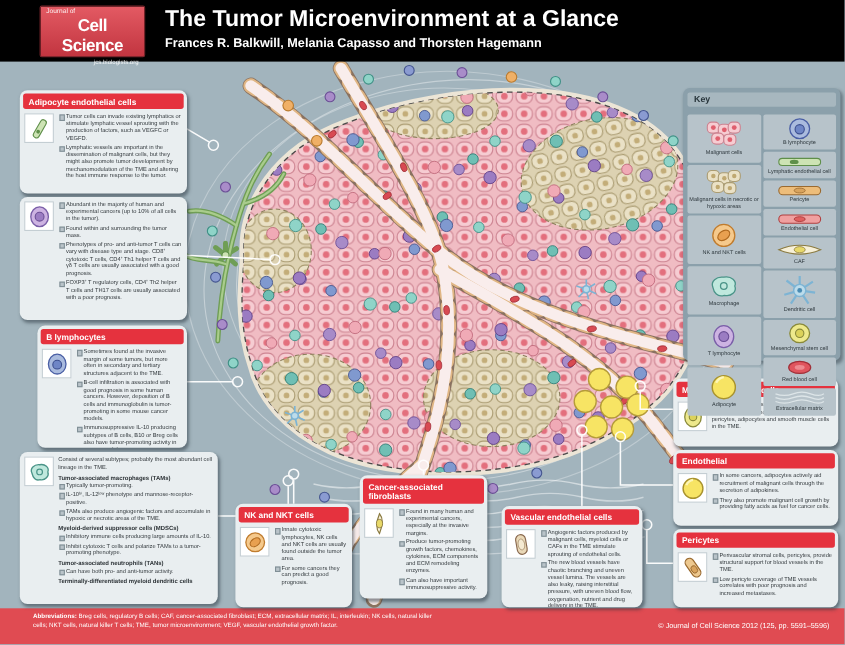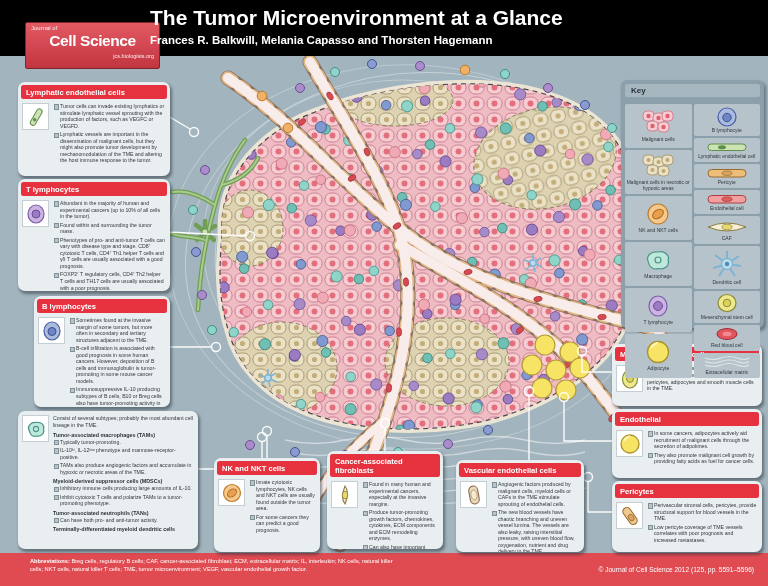--- a/index.html
+++ b/index.html
@@ -2,23 +2,23 @@
 <html><head>
 <meta charset="utf-8">
 <style>
   * { box-sizing: border-box; margin: 0; padding: 0; }
   html,body { width:768px; height:586px; overflow:hidden; }
   body { font-family:"Liberation Sans", sans-serif; background:#a2b4bd; position:relative; }
   #poster { position:absolute; inset:0; width:768px; height:586px; background:#a2b4bd; overflow:hidden; }
 
   
   .header { position:absolute; top:0; left:0; right:0; height:56px; background:#000; z-index:5; }
-  .logo { position:absolute; left:25px; top:5px; width:135px; height:47px;
+  .logo { position:absolute; left:36px; top:5px; width:96px; height:47px;
           background:linear-gradient(180deg,#e35a63,#c23540); border:1px solid #7e262d; border-radius:2px;
-          color:#fff; padding:2px 5px;margin-top:17px; }
+          color:#fff; padding:2px 5px; }
   .logo-top { font-size:6px; text-align:left; opacity:.9; }
   .logo-name { font-size:15.5px; font-weight:bold; letter-spacing:-0.4px; text-align:center; margin-top:1px; }
   .logo-url { font-size:5.5px; text-align:right; margin-top:3px; opacity:.9; }
   .header-title { position:absolute; left:150px; right:6px; top:6px; 
                   color:#fff; font-size:21px; font-weight:bold; }
   .header-authors { position:absolute; left:150px; right:6px; top:34px; text-align:left;
                     color:#fff; font-size:11.5px; font-weight:bold; }
 
   
   #scene { position:absolute; inset:0; z-index:1; }
@@ -402,41 +402,40 @@
     <div class="logo">
       <div class="logo-top">Journal of</div>
       <div class="logo-name">Cell Science</div>
       <div class="logo-url">jcs.biologists.org</div>
     </div>
     <div class="header-title">The Tumor Microenvironment at a Glance</div>
     <div class="header-authors">Frances R. Balkwill, Melania Capasso and Thorsten Hagemann</div>
   </div>
 
   <div class="infobox" style="left:18px;top:82px;width:152px;height:94px">
-    <div class="infobox-header">Lymphatic endothelial cells</div>
+    <div class="infobox-header">Adipocyte endothelial cells</div>
     <div class="infobox-body">
       <div class="icon-thumb">
         <svg width="22" height="22">
             <g transform="rotate(-60 11 11)">
               <rect x="2" y="8.5" width="18" height="5.5" rx="2.7" fill="#cde3b4" stroke="#5f8f4a"></rect>
               <circle cx="8" cy="11.2" r="1.7" fill="#5f8f4a"></circle>
             </g>
           </svg>
       </div>
       <div class="ib-text">
           <ul>
         <li>Tumor cells can invade existing lymphatics or stimulate lymphatic vessel sprouting with the production of factors, such as VEGFC or VEGFD.</li>
         <li>Lymphatic vessels are important in the dissemination of malignant cells, but they might also promote tumor development by mechanomodulation of the TME and altering the host immune response to the tumor.</li>
       </ul>
         </div>
     </div>
   </div>
 
   <div class="infobox" style="left:18px;top:179px;width:152px;height:112px">
-    <div class="infobox-header">T lymphocytes</div>
     <div class="infobox-body">
       <div class="icon-thumb">
         <svg width="22" height="22">
             <ellipse cx="11" cy="11" rx="8" ry="9" fill="#cdb3e2" stroke="#7a5fa8" stroke-width="1.2"></ellipse>
             <circle cx="11" cy="11" r="4" fill="#9b7cc2" stroke="#6b4f96"></circle>
           </svg>
       </div>
       <div class="ib-text">
           <ul>
         <li>Abundant in the majority of human and experimental cancers (up to 10% of all cells in the tumor).</li>
@@ -509,21 +508,21 @@
       </div>
       <div class="ib-text">
           <ul>
         <li>Innate cytotoxic lymphocytes, NK cells and NKT cells are usually found outside the tumor area.</li>
         <li>For some cancers they can predict a good prognosis.</li>
       </ul>
         </div>
     </div>
   </div>
 
-  <div class="infobox" style="left:327px;top:451px;width:116px;height:98px">
+  <div class="infobox" style="left:327px;top:432px;width:116px;height:112px">
     <div class="infobox-header">Cancer-associated fibroblasts</div>
     <div class="infobox-body">
       <div class="icon-thumb">
         <svg width="22" height="22">
             <path d="M11,2 Q16,8 11,20 Q6,14 11,2 Z" fill="#f7f0d8" stroke="#8a7a40" stroke-width="1.1"></path>
             <ellipse cx="11" cy="11" rx="2.8" ry="3.8" fill="#e8d96a" stroke="#8a7a40" stroke-width="0.8"></ellipse>
           </svg>
       </div>
       <div class="ib-text">
           <ul>

